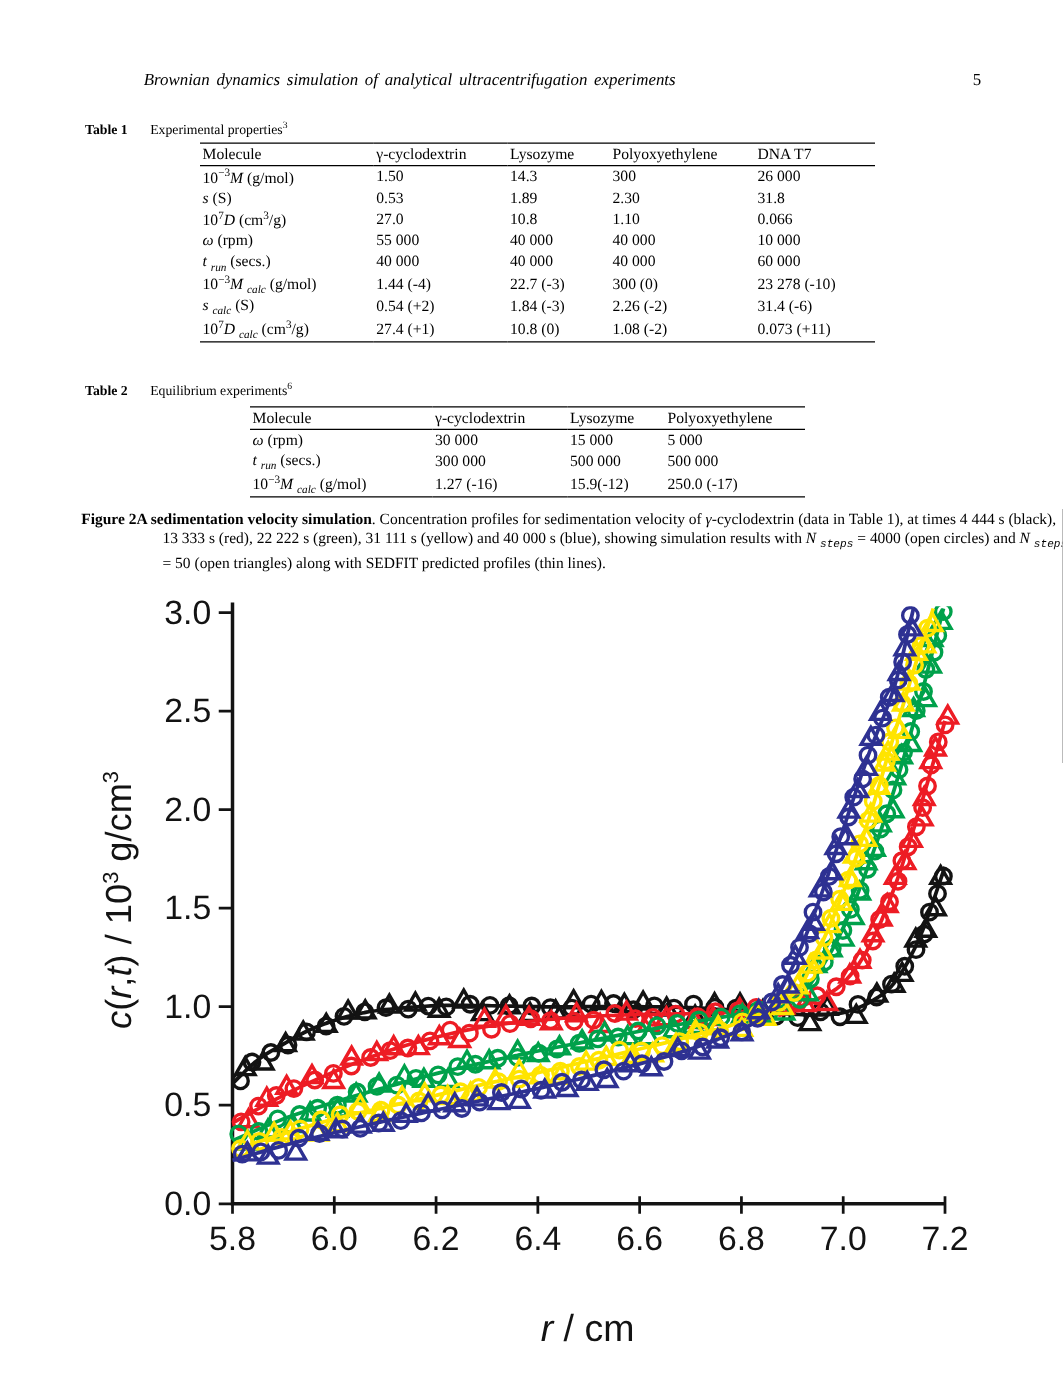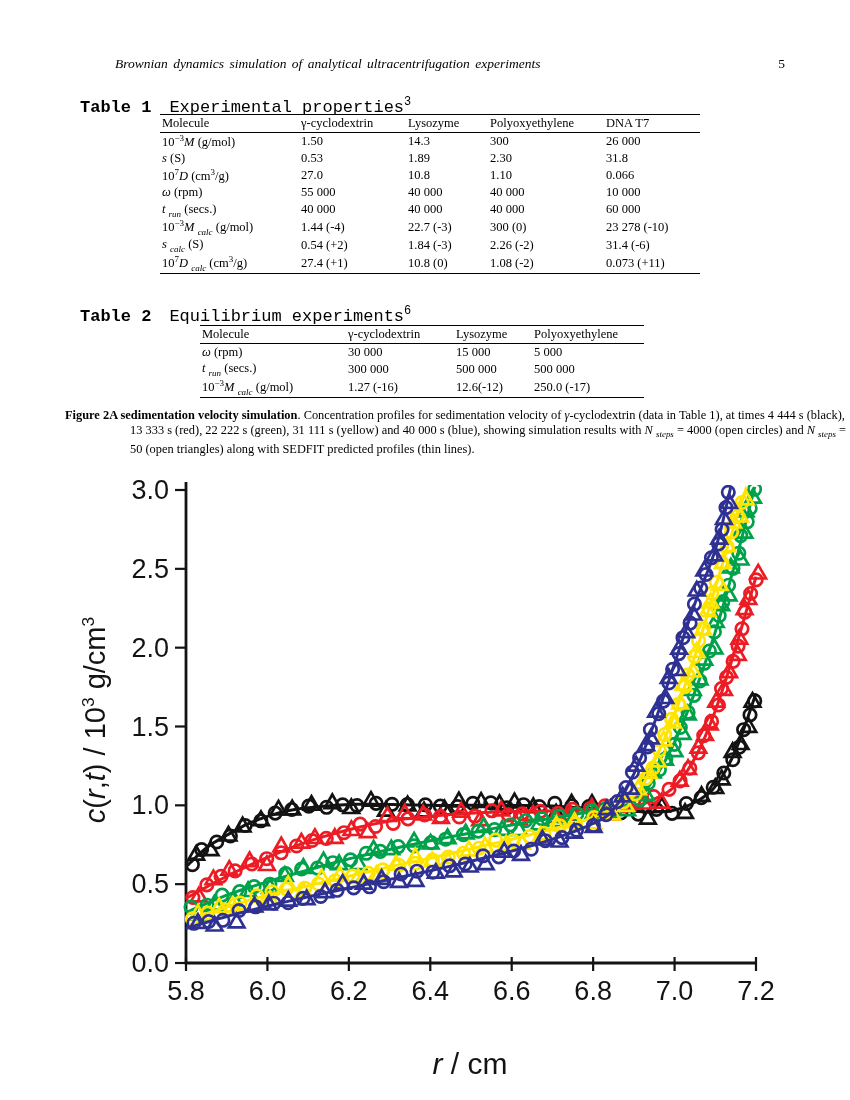--- a/index.html
+++ b/index.html
@@ -2,21 +2,21 @@
 <html><head>
 <meta charset="utf-8">
 <style>
   html,body{margin:0;padding:0;background:#888;}
   .page{position:relative;width:850px;height:1100px;background:#ffffff;overflow:hidden;
         font-family:"Liberation Serif",serif;color:#000;}
   .running-head{position:absolute;top:56px;left:115px;width:670px;display:flex;
         justify-content:space-between;font-size:13.5px;}
   .rh-title{font-style:italic;word-spacing:2px;}
   .rh-num{font-style:normal;}
-  .tcap{position:absolute;left:80px;font-size:17px;font-family:Liberation Mono, monospace;}
+  .tcap{position:absolute;left:68px;font-size:11px;}
   .tcap b{margin-right:18px;}
   .tcap sup{font-size:0.7em;}
   table.paper-table{position:absolute;border-collapse:collapse;font-size:12.5px;
         border-top:1.8px solid #000;border-bottom:1.8px solid #000;}
   table.paper-table thead tr{border-bottom:1.1px solid #000;margin-left:47px;}
   table.paper-table th,table.paper-table td{font-weight:normal;text-align:left;
         padding:0 2px;height:17px;white-space:nowrap;}
   table.paper-table sub,table.paper-table sup{font-size:0.72em;}
   .t1{top:114px;left:160px;}
   .t1 th:nth-child(1),.t1 td:nth-child(1){width:135px;}
@@ -25,21 +25,21 @@
   .t1 th:nth-child(4),.t1 td:nth-child(4){width:112px;}
   .t1 th:nth-child(5),.t1 td:nth-child(5){width:92px;}
   .t2{top:325px;left:200px;}
   .t2 th:nth-child(1),.t2 td:nth-child(1){width:142px;}
   .t2 th:nth-child(2),.t2 td:nth-child(2){width:104px;}
   .t2 th:nth-child(3),.t2 td:nth-child(3){width:74px;}
   .t2 th:nth-child(4),.t2 td:nth-child(4){width:108px;}
   .figcap{position:absolute;top:408px;left:65px;width:726px;margin:0;
         font-size:12.4px;line-height:14.8px;padding-left:65px;text-indent:-65px;}
   .figcap .fig-label{}
-  .figcap sub,.figcap sup{font-size:0.72em;}
+  .figcap sub,.figcap sup{font-size:0.72em;font-family:Liberation Mono, monospace;}
   .chart{position:absolute;top:470px;left:70px;width:740px;height:615px;}
   .chart svg{position:absolute;left:0;top:0;}
   .axis-label{font-family:"Liberation Sans","DejaVu Sans",sans-serif;color:#131313;}
   .xlabel{position:absolute;left:300px;top:577px;width:200px;text-align:center;font-size:30px;}
   .ylabel{position:absolute;left:-139px;top:232px;width:330px;height:36px;text-align:center;
         transform:rotate(-90deg);font-size:29px;}
   .axis-label sup{font-size:60%;}
   .axis-label i{font-style:italic;}
 </style>
 </head>
@@ -146,21 +146,21 @@
         </tr>
         <tr>
           <td><i>t</i> <sub><i>run</i></sub> (secs.)</td>
           <td>300 000</td>
           <td>500 000</td>
           <td>500 000</td>
         </tr>
         <tr>
           <td>10<sup>−3</sup><i>M</i> <sub><i>calc</i></sub> (g/mol)</td>
           <td>1.27 (-16)</td>
-          <td>12.6(-12)</td>
+          <td>15.9(-12)</td>
           <td>250.0 (-17)</td>
         </tr>
       </tbody>
   </table>
 
   <p class="figcap">
     <b class="fig-label">Figure 2</b><b>A sedimentation velocity simulation</b><span>. Concentration profiles for sedimentation velocity of <i>γ</i>-cyclodextrin (data in Table 1), at times 4 444 s (black), 13 333 s (red), 22 222 s (green), 31 111 s (yellow) and 40 000 s (blue), showing simulation results with <i>N</i> <sub><i>steps</i></sub> = 4000 (open circles) and <i>N</i> <sub><i>steps</i></sub> = 50 (open triangles) along with SEDFIT predicted profiles (thin lines).</span>
   </p>
 
   <div class="chart">

